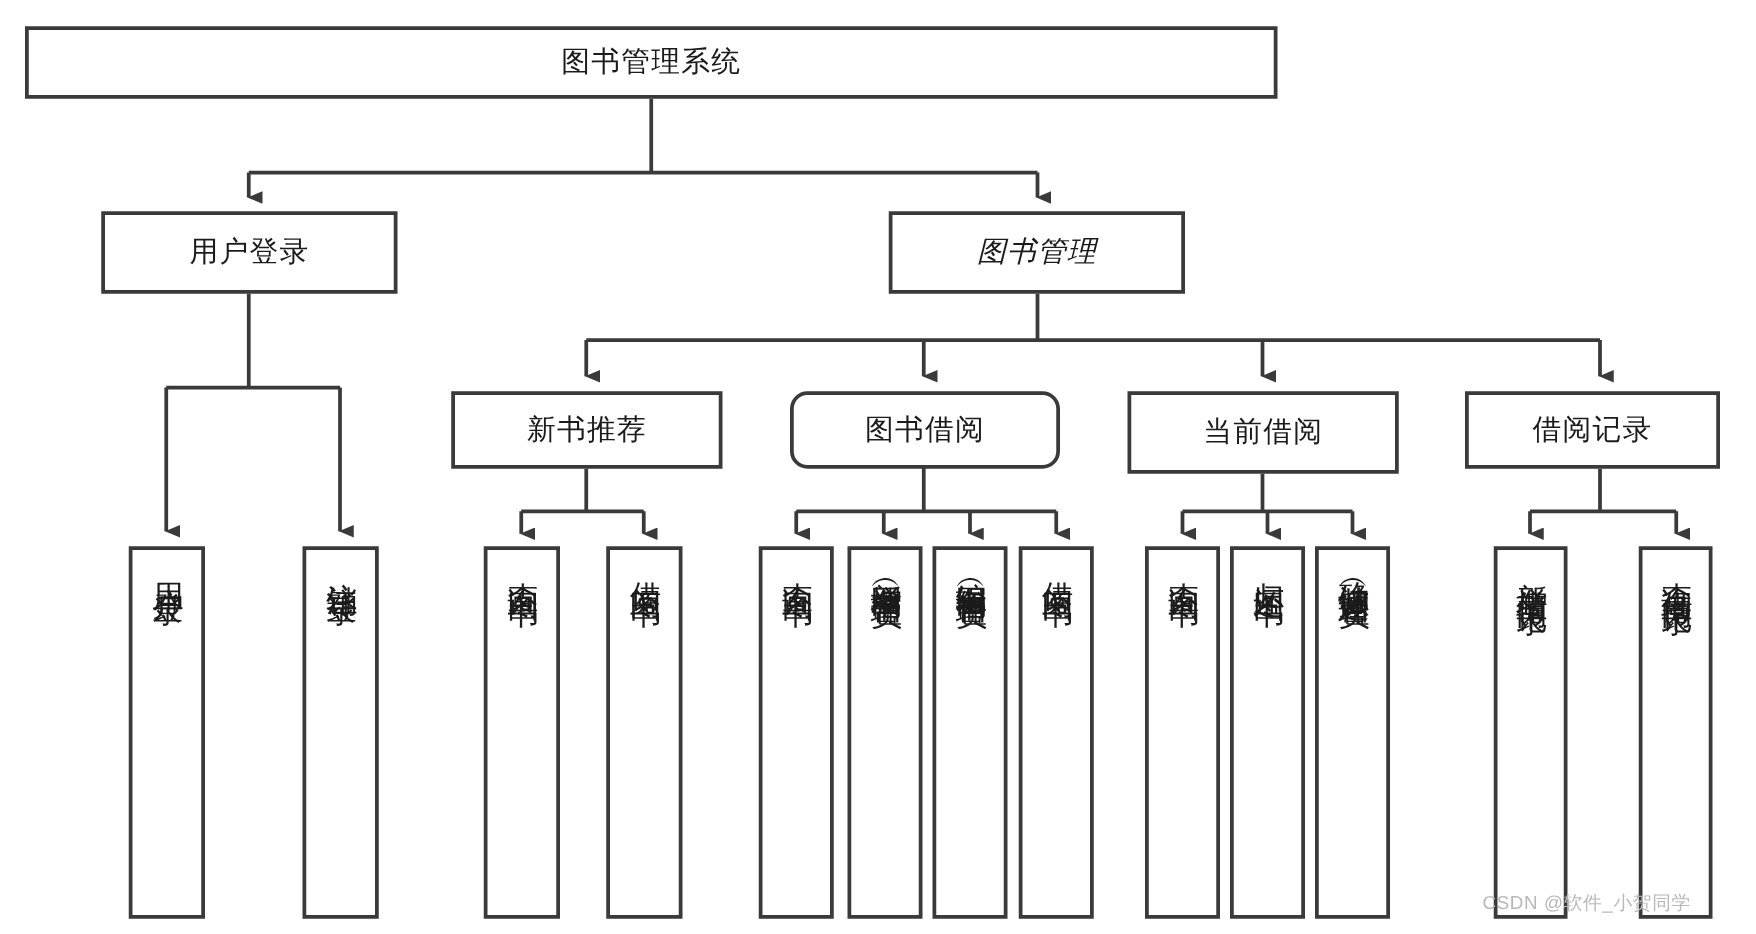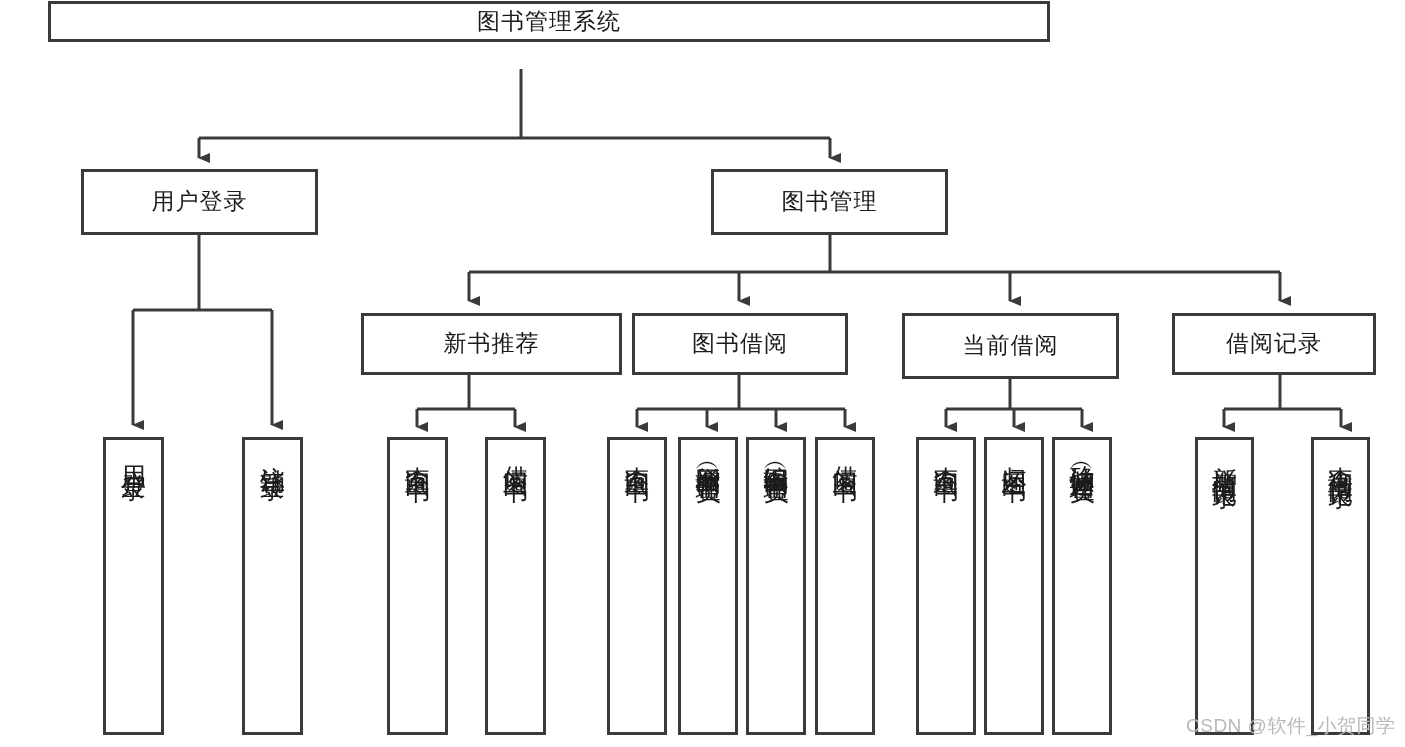--- a/index.html
+++ b/index.html
@@ -64,21 +64,21 @@
     white-space: nowrap;
   }
   .node.v.tall .label {
     font-size: 25px;
     letter-spacing: 2px;
   }
   .watermark {
     position: absolute;
     left: 1186px;
     top: 713px;
-    font-size: 19px;
+    font-size: 15px;
     color: #b8b8b8;
     letter-spacing: 0.5px;
     white-space: nowrap;
     font-family: "Liberation Sans", "DejaVu Sans", sans-serif;
   }
 </style>
 </head>
 <body>
 
 <div id="stage">
@@ -126,35 +126,35 @@
       <path d="M1014,409 L1014,427" marker-end="url(#arrow)"></path>
       <path d="M1082,409 L1082,427" marker-end="url(#arrow)"></path>
 
       <path d="M1280,374 L1280,409"></path>
       <path d="M1224,409 L1341,409"></path>
       <path d="M1224,409 L1224,427" marker-end="url(#arrow)"></path>
       <path d="M1341,409 L1341,427" marker-end="url(#arrow)"></path>
     </g>
   </svg>
 
-  <div class="node h root" style="left:20px; top:1px; width:1002px; height:41px;margin-left:28px;">
+  <div class="node h root" style="left:20px; top:21px; width:1002px; height:58px;">
     <span class="label">图书管理系统</span>
   </div>
 
   <div class="node h" style="left:81px; top:169px; width:237px; height:66px;">
     <span class="label">用户登录</span>
   </div>
-  <div class="node h" style="left:711px; top:169px; width:237px; height:66px;">
+  <div class="node h" style="left:711px; top:169px; width:237px; height:66px;font-style:italic;">
     <span class="label">图书管理</span>
   </div>
 
-  <div class="node h" style="left:361px; top:313px; width:261px; height:62px;">
+  <div class="node h" style="left:361px; top:313px; width:217px; height:62px;">
     <span class="label">新书推荐</span>
   </div>
-  <div class="node h" style="left:632px; top:313px; width:216px; height:62px;">
+  <div class="node h" style="left:632px; top:313px; width:216px; height:62px;border-radius:14px;">
     <span class="label">图书借阅</span>
   </div>
   <div class="node h" style="left:902px; top:313px; width:217px; height:66px;">
     <span class="label">当前借阅</span>
   </div>
   <div class="node h" style="left:1172px; top:313px; width:204px; height:62px;">
     <span class="label">借阅记录</span>
   </div>
 
   <div class="node v" style="left:103px; top:437px; width:61px; height:298px;">

